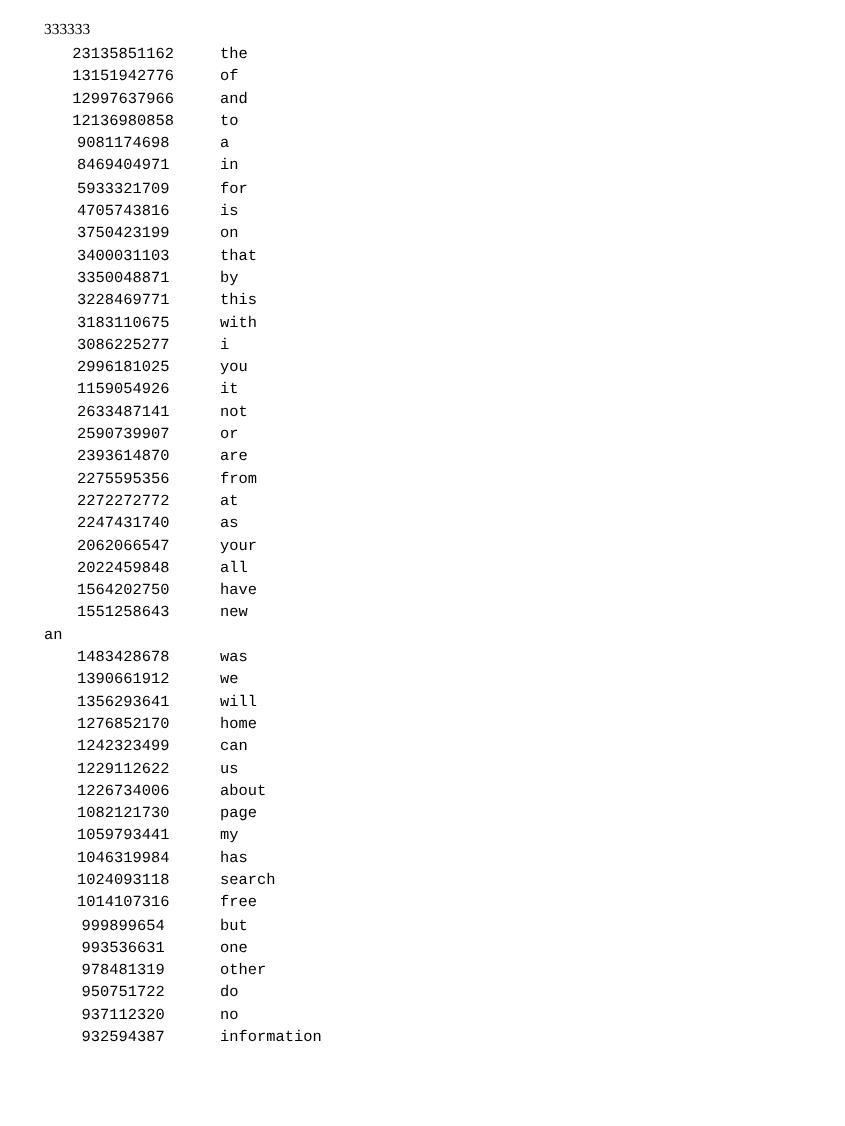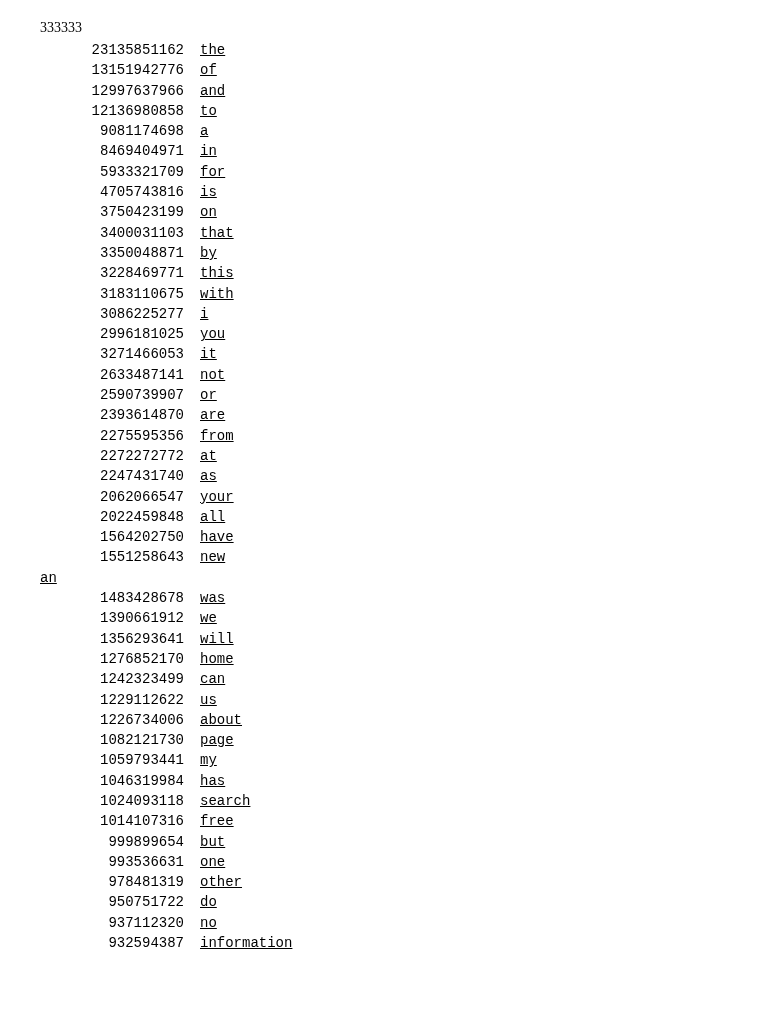--- a/index.html
+++ b/index.html
@@ -22,26 +22,25 @@
     }
     .data-table {
       margin-top: 4px;
     }
     .data-row {
       display: flex;
       line-height: 1.45;
     }
     .col-number {
       width: 160px;
-      text-align: right;
+      text-align: center;
       padding-right: 16px;
     }
     .col-word {
       text-align: center;
-      text-decoration: underline;
     }
   </style>
 </head>
 <body>
 
 <div class="header-line">
   <span>333333</span>
 </div>
 
 <div class="data-table" id="data-table">
@@ -99,21 +98,21 @@
     </div>
     <div class="data-row">
       <span class="col-number">3086225277</span>
       <span class="col-word">i</span>
     </div>
     <div class="data-row">
       <span class="col-number">2996181025</span>
       <span class="col-word">you</span>
     </div>
     <div class="data-row">
-      <span class="col-number">3271466053</span>
+      <span class="col-number">1159054926</span>
       <span class="col-word">it</span>
     </div>
     <div class="data-row">
       <span class="col-number">2633487141</span>
       <span class="col-word">not</span>
     </div>
     <div class="data-row">
       <span class="col-number">2590739907</span>
       <span class="col-word">or</span>
     </div>

